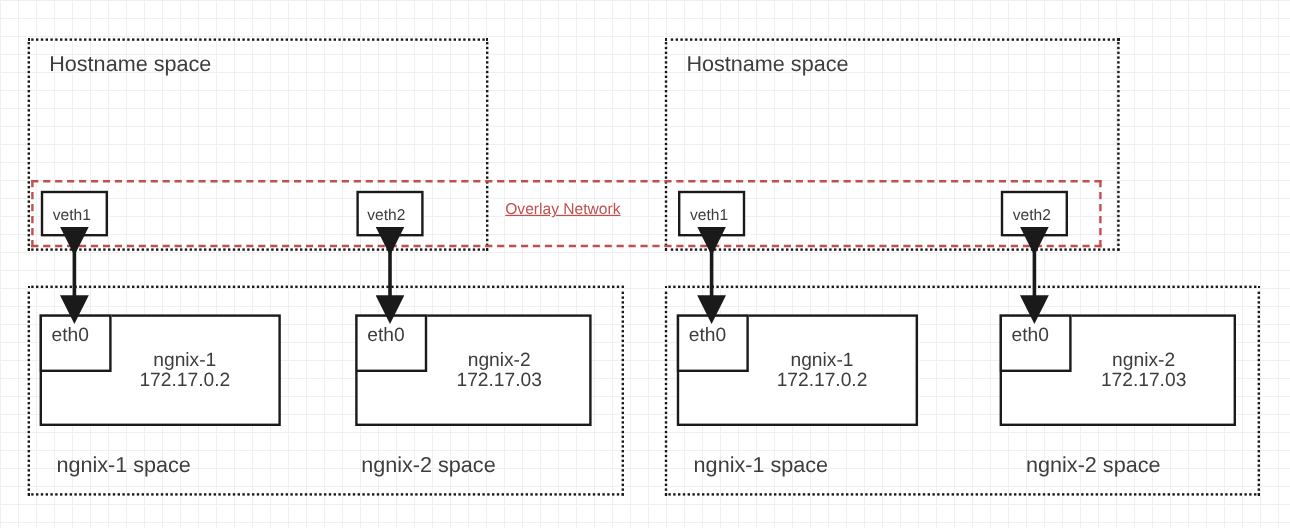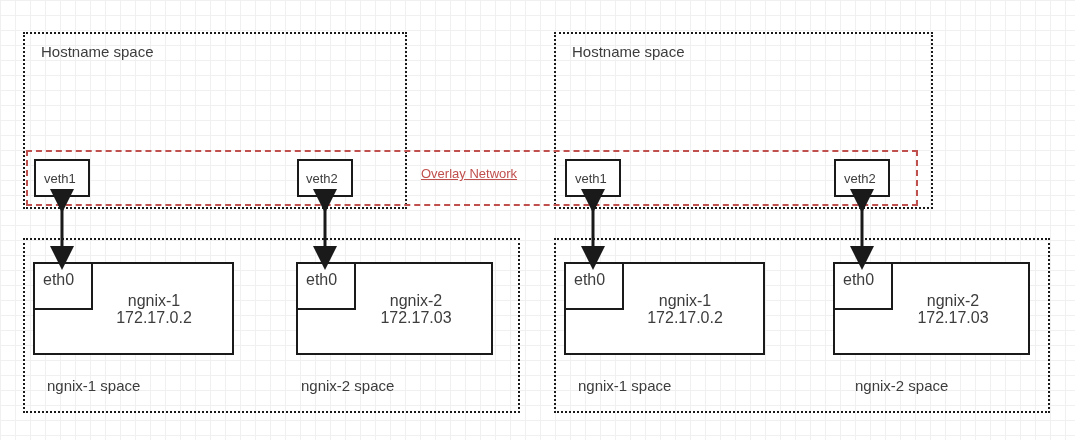--- a/index.html
+++ b/index.html
@@ -35,21 +35,21 @@
 
   
   .ns-box {
     position: absolute;
     border: 2px dotted #1a1a1a;
     box-sizing: border-box;
     background: transparent;
   }
   .ns-label {
     position: absolute;
-    font-size: 15px;
+    font-size: 18px;
     color: #3d3d3d;
     white-space: nowrap;
     text-align: right;
   }
 
   
   .overlay-band {
     position: absolute;
     border: 2px dashed #c0504d;
     border-style: dashed;

